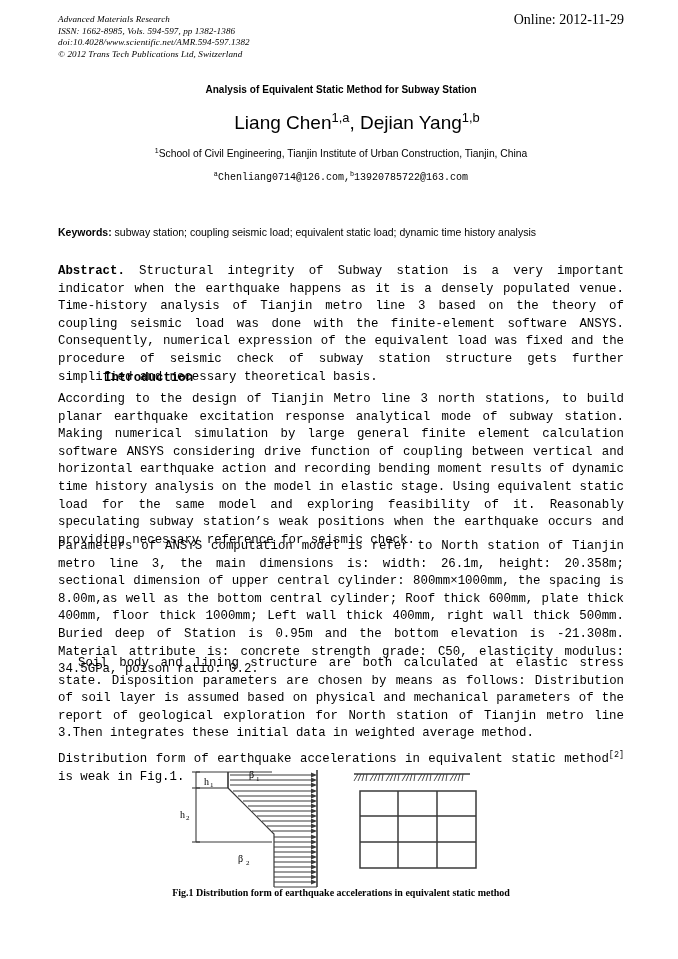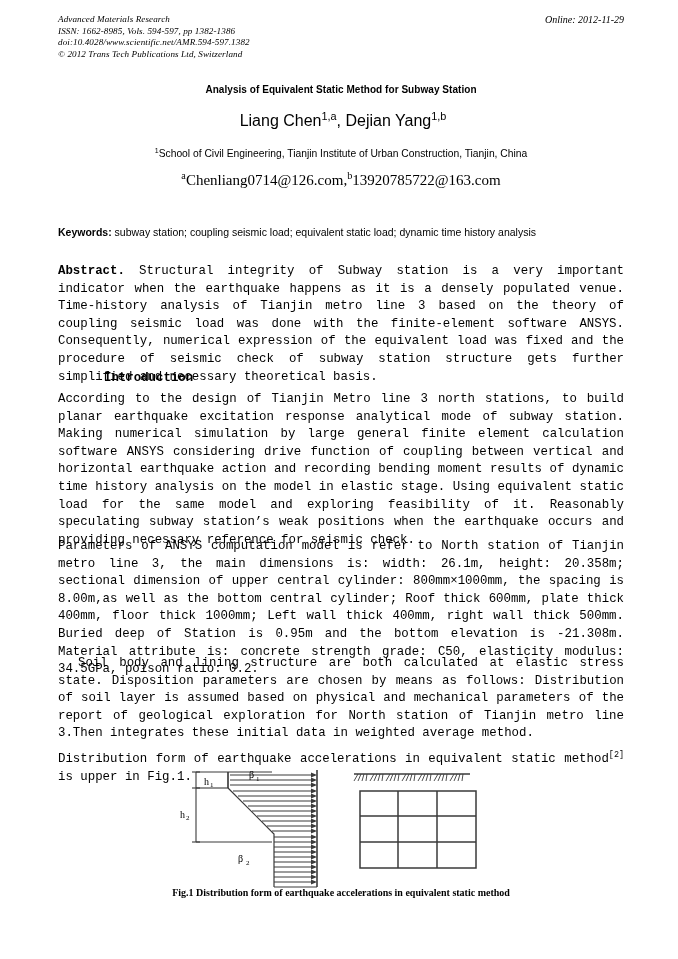--- a/index.html
+++ b/index.html
@@ -35,65 +35,64 @@
     justify-content: space-between;
     align-items: flex-start;
   }
   .masthead-left {
     font-style: italic;
     font-size: 9.1px;
     line-height: 11.6px;
     letter-spacing: 0.1px;
   }
   .masthead-right {
-    font-style: italic;
-    font-size: 10px;
+    font-size: 14px;
     line-height: 11.6px;
     white-space: nowrap;
     padding-top: 0px;
   }
 
   
   .title {
     position: absolute;
     left: 58px;
     top: 84px;
     width: 566px;
     text-align: center;
     font-family: "Liberation Sans", "DejaVu Sans", sans-serif;
     font-weight: bold;
     font-size: 10px;
     letter-spacing: 0.05px;
   }
   .authors {
     position: absolute;
-    left: 60px;
+    left: 74px;
     top: 112px;
     width: 566px;
     text-align: center;
     font-family: "Liberation Sans", "DejaVu Sans", sans-serif;
-    font-size: 16px;
+    font-size: 19px;
   }
   .affil {
     position: absolute;
     left: 58px;
     top: 148px;
     width: 566px;
     text-align: center;
     font-family: "Liberation Sans", "DejaVu Sans", sans-serif;
     font-size: 10.3px;
   }
   .emails {
     position: absolute;
     left: 58px;
     top: 172px;
     width: 566px;
     text-align: center;
-    font-family: Liberation Serif, serif;
-    font-size: 15px;
+    font-family: Liberation Mono, monospace;
+    font-size: 10px;
   }
   sup.note {
     font-size: 0.68em;
     vertical-align: super;
     line-height: 0;
   }
 
   
   .keywords {
     position: absolute;
@@ -203,21 +202,21 @@
   </div>
 
   <div class="bodytext" id="ssm-p1">
     <p>Parameters of ANSYS computation model is refer to North station of Tianjin metro line 3, the main dimensions is: width: 26.1m, height: 20.358m; sectional dimension of upper central cylinder: 800mm×1000mm, the spacing is 8.00m,as well as the bottom central cylinder; Roof thick 600mm, plate thick 400mm, floor thick 1000mm; Left wall thick 400mm, right wall thick 500mm. Buried deep of Station is 0.95m and the bottom elevation is -21.308m. Material attribute is: concrete strength grade: C50, elasticity modulus: 34.5GPa, poison ratio: 0.2.</p>
   </div>
   <div class="bodytext" id="ssm-p2">
     <p class="indent">Soil body and lining structure are both calculated at elastic stress state. Disposition parameters are chosen by means as follows: Distribution of soil layer is assumed based on physical and mechanical parameters of the report of geological exploration for North station of Tianjin metro line 3.Then integrates these initial data in weighted average method.</p>
   </div>
 
   <div class="bodytext" id="vf-p">
-    <p><span>Distribution form of earthquake accelerations in equivalent static method</span><sup class="note">[2]</sup><span> is upper in Fig.1.</span></p>
+    <p><span>Distribution form of earthquake accelerations in equivalent static method</span><sup class="note">[2]</sup><span> is weak in Fig.1.</span></p>
   </div>
 
   <div class="figure">
     <svg width="330" height="125" viewBox="0 0 330 125">
       <g stroke="#3a3a3a" fill="none" stroke-width="1.1">
 
         <line x1="20" y1="6" x2="20" y2="76"></line>
 
         <line x1="16" y1="6" x2="24" y2="6"></line>
 

